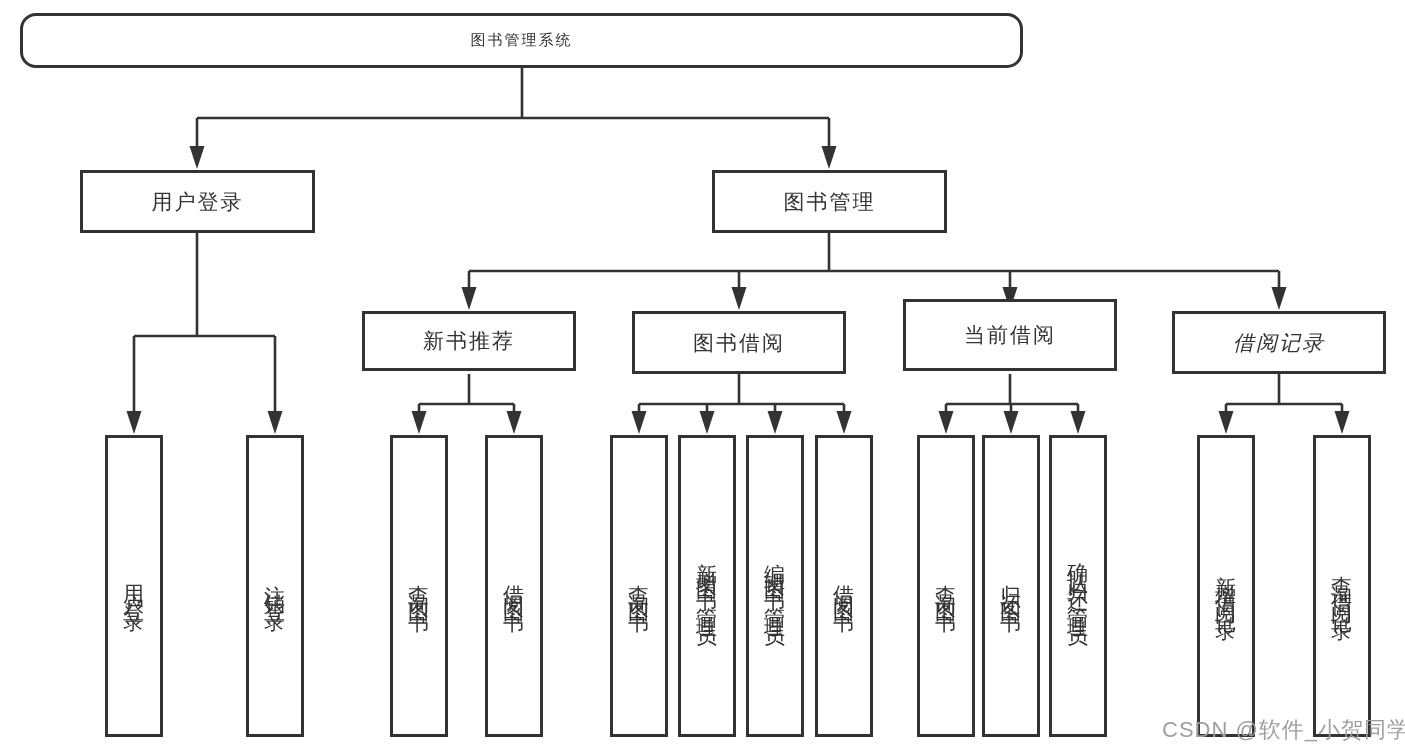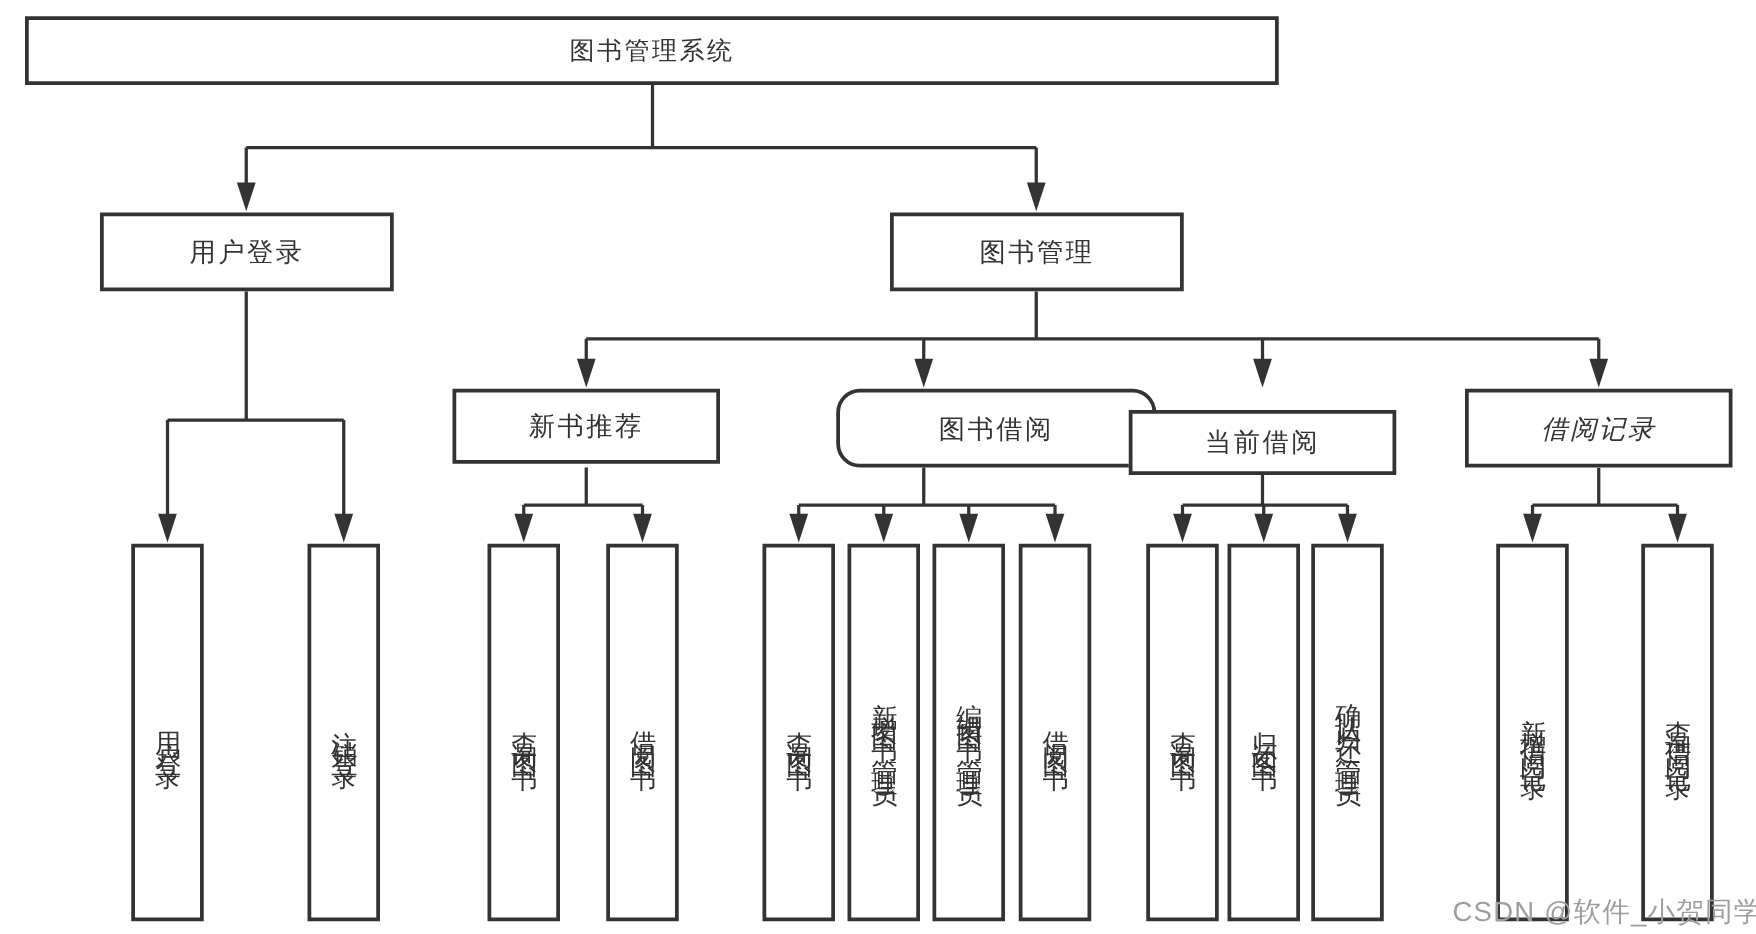--- a/index.html
+++ b/index.html
@@ -28,21 +28,21 @@
     display: flex;
     align-items: center;
     justify-content: center;
     color: #333333;
   }
   .h-box {
     font-size: 21px;
     letter-spacing: 2px;
     white-space: nowrap;
   }
-  .root-box { font-size: 20px; }
+  .root-box { font-size: 15px; border-radius: 16px; }
   .v-box .v-text {
     writing-mode: vertical-rl;
     text-orientation: mixed;
     font-size: 21px;
     letter-spacing: 9px;
     line-height: 1.1;
   }
   .watermark {
     position: absolute;
     left: 1162px;
@@ -106,24 +106,24 @@
   <div class="box h-box" style="left:80px; top:170px; width:235px; height:63px;">
     <span>用户登录</span>
   </div>
   <div class="box h-box" style="left:712px; top:170px; width:235px; height:63px;">
     <span>图书管理</span>
   </div>
 
   <div class="box h-box" style="left:362px; top:311px; width:214px; height:60px;">
     <span>新书推荐</span>
   </div>
-  <div class="box h-box" style="left:669px; top:311px; width:256px; height:63px;border-radius:19px;">
+  <div class="box h-box" style="left:632px; top:311px; width:214px; height:63px;">
     <span>图书借阅</span>
   </div>
-  <div class="box h-box" style="left:903px; top:328px; width:214px; height:52px;">
+  <div class="box h-box" style="left:903px; top:299px; width:214px; height:72px;">
     <span>当前借阅</span>
   </div>
   <div class="box h-box" style="left:1172px; top:311px; width:214px; height:63px;font-style:italic;">
     <span>借阅记录</span>
   </div>
 
   <div class="box v-box" style="left:105px; top:435px; width:58px; height:302px;">
     <span class="v-text">用户登录</span>
   </div>
   <div class="box v-box" style="left:246px; top:435px; width:58px; height:302px;">

